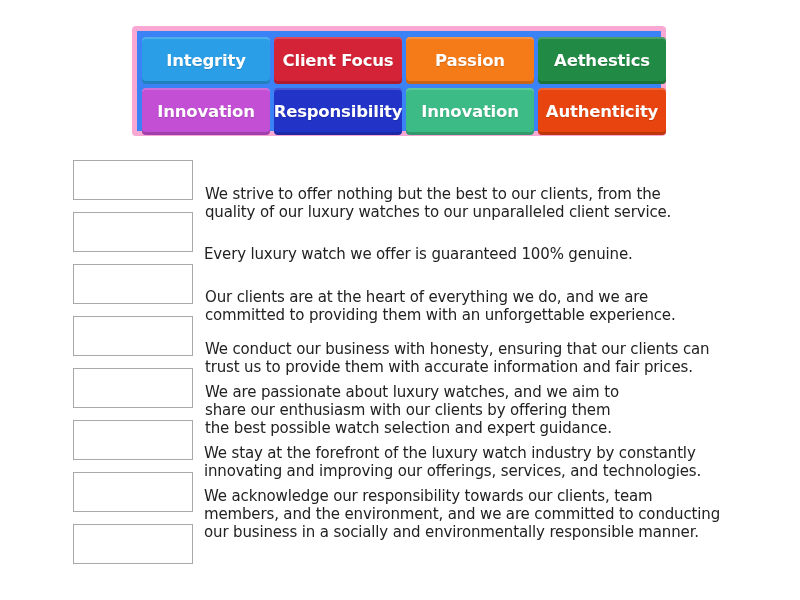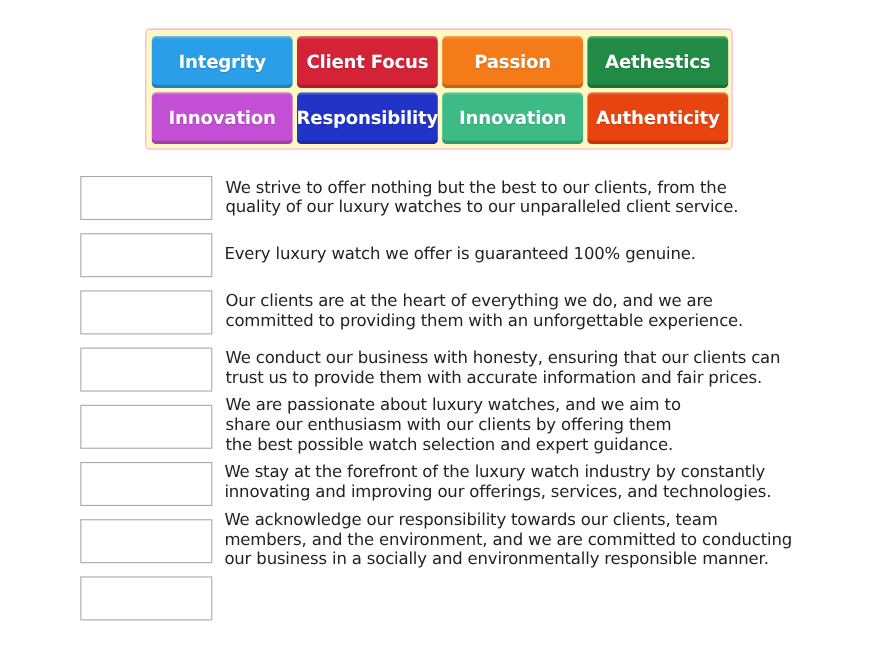--- a/index.html
+++ b/index.html
@@ -2,40 +2,40 @@
 <html><head>
 <meta charset="utf-8">
 <style>
   html, body { margin: 0; padding: 0; }
   body {
     width: 800px; height: 600px; background: #ffffff; position: relative; overflow: hidden;
     font-family: "DejaVu Sans", "Liberation Sans", sans-serif;
   }
   .tile-tray {
     position: absolute; left: 132px; top: 26px; width: 534px; height: 110px;
-    border: 1px solid #f9a8d4; border-radius: 4px; box-sizing: border-box; background: #fef9c3;
+    border: 5px solid #f9a8d4; border-radius: 4px; box-sizing: border-box; background: #3b82f6;
   }
   .tile {
     position: absolute; width: 128px; height: 47px; border-radius: 4px;
     color: #ffffff; font-weight: bold; font-size: 16.5px; letter-spacing: -0.2px;
     display: flex; align-items: center; justify-content: center; cursor: grab;
     box-sizing: border-box; text-shadow: 0 1px 1px rgba(0,0,0,0.15);
     box-shadow: inset 0 -3px 0 rgba(0,0,0,0.18), inset 0 2px 0 rgba(255,255,255,0.18);
     white-space: nowrap;
   }
   .row {
     position: absolute; left: 73px; height: 40px; width: 700px;
   }
   .drop-box {
     position: absolute; left: 0; top: 0; width: 120px; height: 40px;
     border: 1px solid #a9a9a9; box-sizing: border-box; background: #fff;
   }
   .desc {
     position: absolute; left: 132px; color: #222222; font-size: 15px; line-height: 18px;
-    white-space: pre; letter-spacing: -0.15px;
+    white-space: pre; letter-spacing: -0.15px; margin-top: 24px;
   }
 </style>
 </head>
 <body>
 
 <div class="tile-tray">
   <div class="tile" style="left:5px;top:6px;background:#2a9ee6;">Integrity</div>
   <div class="tile" style="left:137px;top:6px;background:#d42237;">Client Focus</div>
   <div class="tile" style="left:269px;top:6px;background:#f57a18;">Passion</div>
   <div class="tile" style="left:401px;top:6px;background:#218a44;">Aethestics</div>

